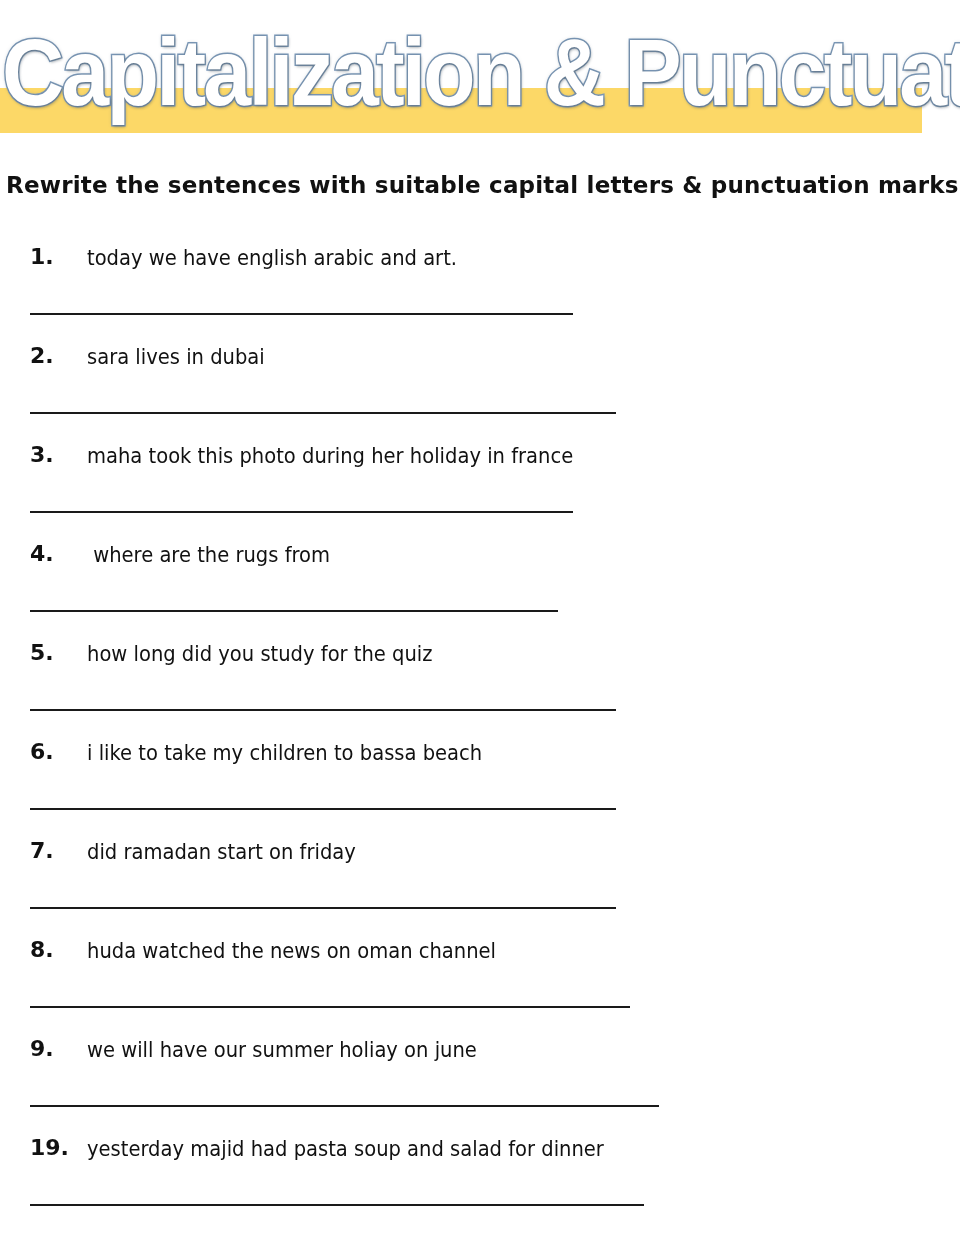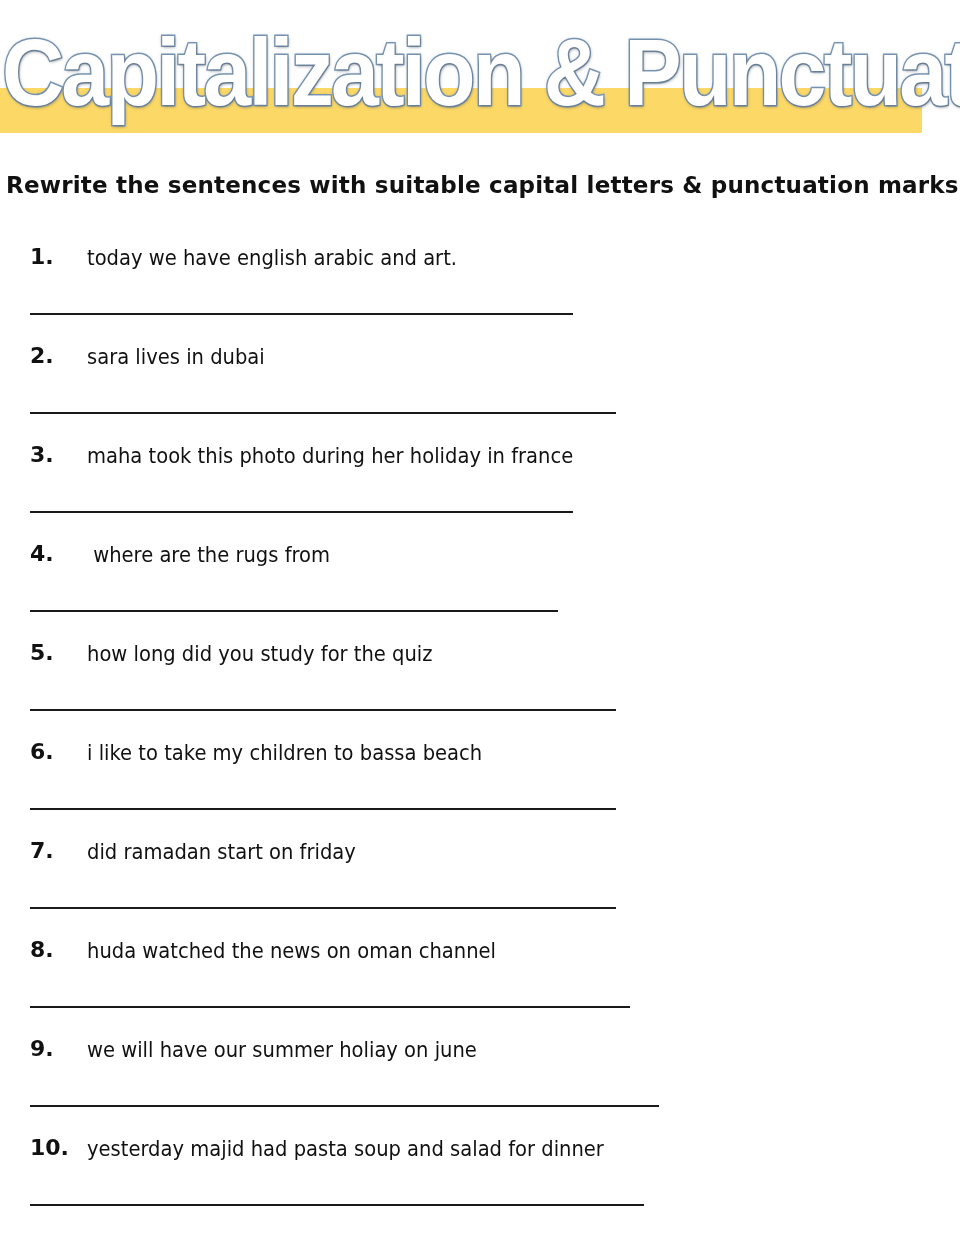--- a/index.html
+++ b/index.html
@@ -159,16 +159,16 @@
   <input class="answer-line" style="top: 70px; width: 600px;" type="text" value="">
 </div>
 
 <div class="item" style="top:1035px;">
   <span class="item-number">9.</span>
   <span class="item-text">we will have our summer holiay on june</span>
   <input class="answer-line" style="top: 70px; width: 629px;" type="text" value="">
 </div>
 
 <div class="item" style="top:1134px;">
-  <span class="item-number">10.</span>
+  <span class="item-number">19.</span>
   <span class="item-text">yesterday majid had pasta soup and salad for dinner</span>
   <input class="answer-line" style="top: 70px; width: 614px;" type="text" value="">
 </div>
 
 </body></html>

